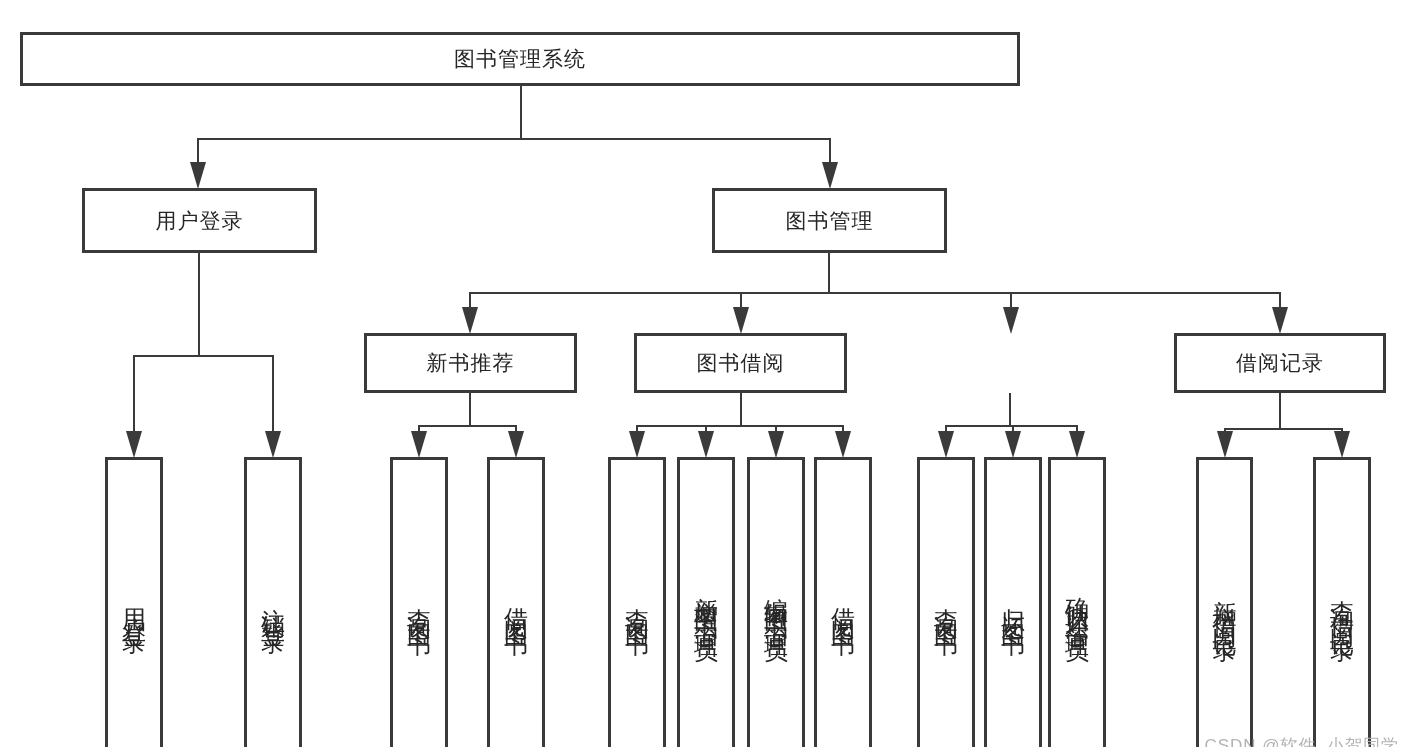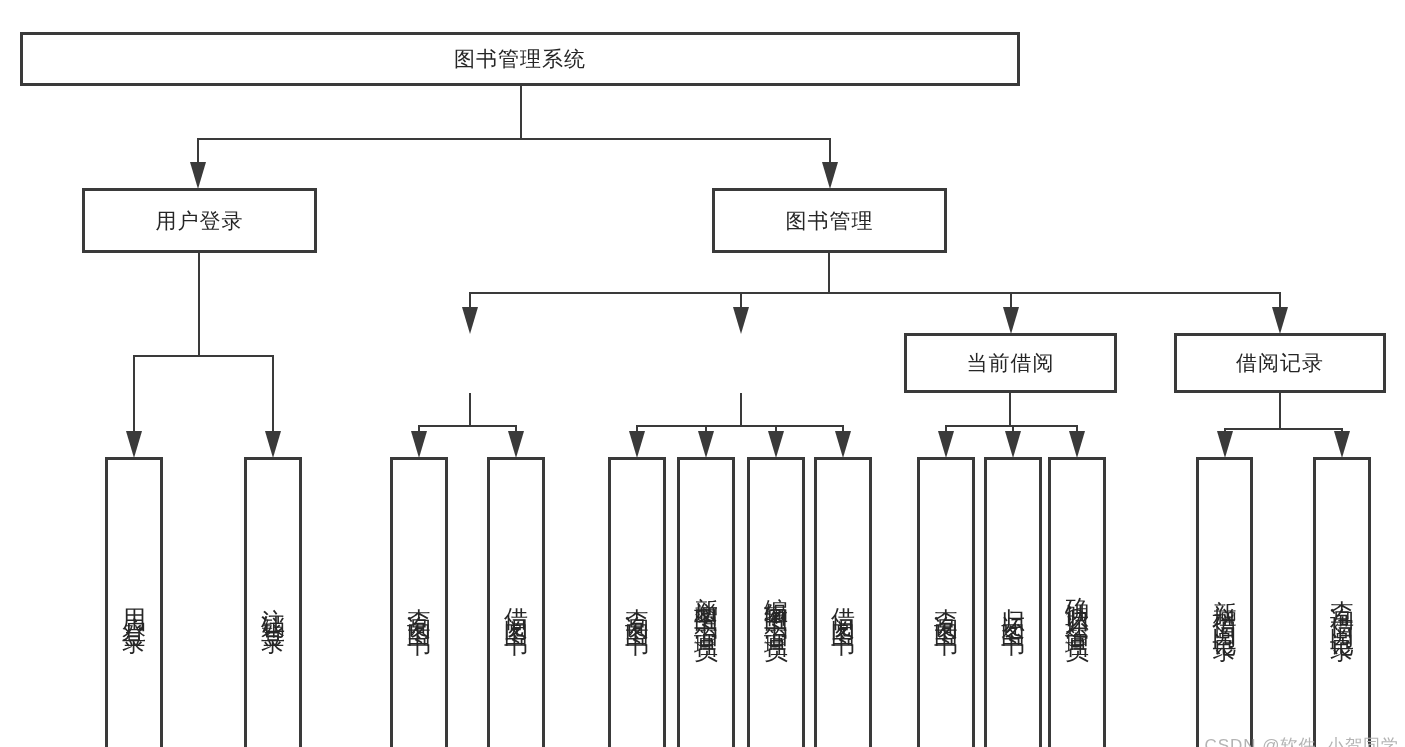--- a/index.html
+++ b/index.html
@@ -129,25 +129,28 @@
   </div>
 
   <div class="box" style="left:82px; top:168px; width:235px; height:65px;">
     <span class="hlabel">用户登录</span>
   </div>
 
   <div class="box" style="left:712px; top:168px; width:235px; height:65px;font-family:Liberation Mono, monospace;">
     <span class="hlabel">图书管理</span>
   </div>
 
+  <div class="box" style="left:364px; top:313px; width:213px; height:60px;">
+    <span class="hlabel">新书推荐</span>
+  </div>
 
+  <div class="box" style="left:634px; top:313px; width:213px; height:60px;">
+    <span class="hlabel">图书借阅</span>
+  </div>
 
-  <div class="box" style="left:904px; top:313px; width:213px; height:60px;">
-    <span class="hlabel">当前借阅</span>
-  </div>
 
   <div class="box" style="left:1174px; top:313px; width:212px; height:60px;">
     <span class="hlabel">借阅记录</span>
   </div>
 
   <div class="box vbox" style="left:105px; top:437px; width:58px; height:296px;">用户登录</div>
   <div class="box vbox" style="left:244px; top:437px; width:58px; height:296px;">注销登录</div>
 
   <div class="box vbox" style="left:390px; top:437px; width:58px; height:296px;">查询图书</div>
   <div class="box vbox" style="left:487px; top:437px; width:58px; height:296px;">借阅图书</div>

